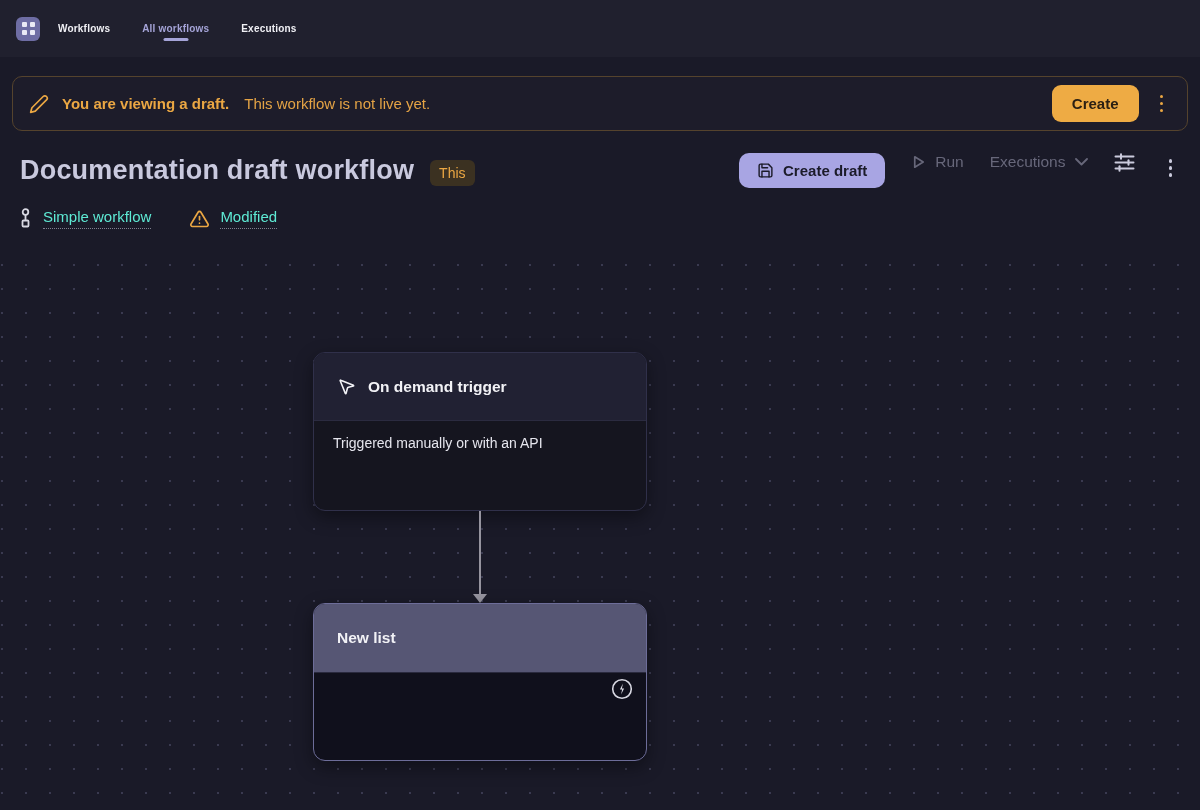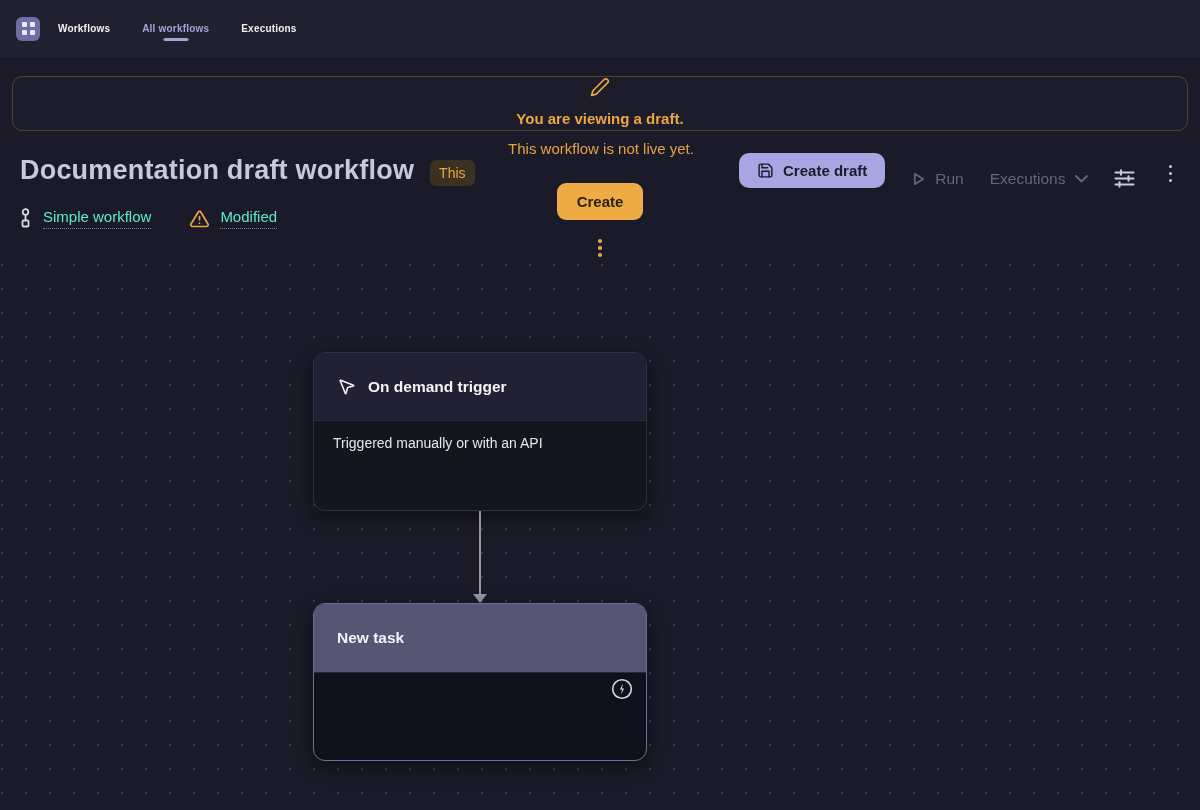--- a/index.html
+++ b/index.html
@@ -30,21 +30,21 @@
   .nav-item.active { color:#a5a4d8; }
   .nav-item.active::after {
     content:""; position:absolute; left:50%; transform:translateX(-50%);
     bottom:1px; width:25px; height:3px; border-radius:2px; background:#a5a4d8;
   }
 
   
   .banner {
     margin:19px 12px 0; height:55px;
     border:1px solid #55432d; border-radius:10px; background:#1d1c2a;
-    display:flex; align-items:center; padding:0 16px; gap:13px;flex-direction:column;
+    display:flex; align-items:center; padding:0 16px; gap:13px;
   }
   .banner-title { color:#eba743; font-weight:bold; font-size:15px; }
   .banner-msg { color:#e4a câ:#e4a345; }
   .banner-msg { color:#e4a345; font-size:15px; margin-left:2px; }
   .banner-spacer { flex:1; }
   .deploy-btn {
     background:#eeab44; color:#2b2013; font-weight:bold; font-size:15px;
     padding:10px 20px; border:none; border-radius:9px; cursor:pointer;
     font-family:"Liberation Sans", sans-serif;
   }
@@ -53,21 +53,21 @@
   .kebab.orange span { background:#eba743; }
   .kebab.light span { background:#cbcbdd; }
 
   
   .title-row { display:flex; align-items:center; padding:22px 20px 0 20px; }
   .page-title { font-size:27px; font-weight:bold; color:#c9c9de; letter-spacing:.2px; }
   .draft-badge {
     margin-left:16px; background:#3b3121; color:#eba743;
     font-size:14px; padding:5px 9px; border-radius:6px; margin-top:4px;
   }
-  .title-actions { margin-left:auto; display:flex; align-items:flex-end; gap:26px; }
+  .title-actions { margin-left:auto; display:flex; align-items:flex-start; gap:26px; }
   .create-draft-btn {
     background:#a8a5e3; color:#1b1b29; font-weight:bold; font-size:15px;
     padding:9px 18px; border:none; border-radius:10px; cursor:pointer;
     display:flex; align-items:center; gap:9px;
     font-family:"Liberation Sans", sans-serif;
   }
   .ghost-btn {
     display:flex; align-items:center; gap:9px;
     color:#67677a; font-size:15.5px; cursor:pointer; background:none; border:none;
     font-family:"Liberation Sans", sans-serif;
@@ -238,21 +238,21 @@
       <span class="node-title">On demand trigger</span>
     </div>
     <div class="node-body">Triggered manually or with an API</div>
   </div>
 
   <div class="connector-line"></div>
   <div class="connector-head"></div>
 
   <div class="node node-task">
     <div class="node-header">
-      <span class="node-title">New task</span>
+      <span class="node-title">New list</span>
     </div>
     <div class="node-footer">
       <button class="icon-btn">
         <span style="display:flex;">
           <svg width="22" height="22" viewBox="0 0 22 22" fill="none">
             <circle cx="11" cy="11" r="9.3" stroke="#d8d8e2" stroke-width="1.6"></circle>
             <path d="M11.9 5.6 8.9 11.5h2.2l-1 4.9 3-5.9h-2.2z" fill="#d8d8e2"></path>
           </svg>
         </span>
       </button>

